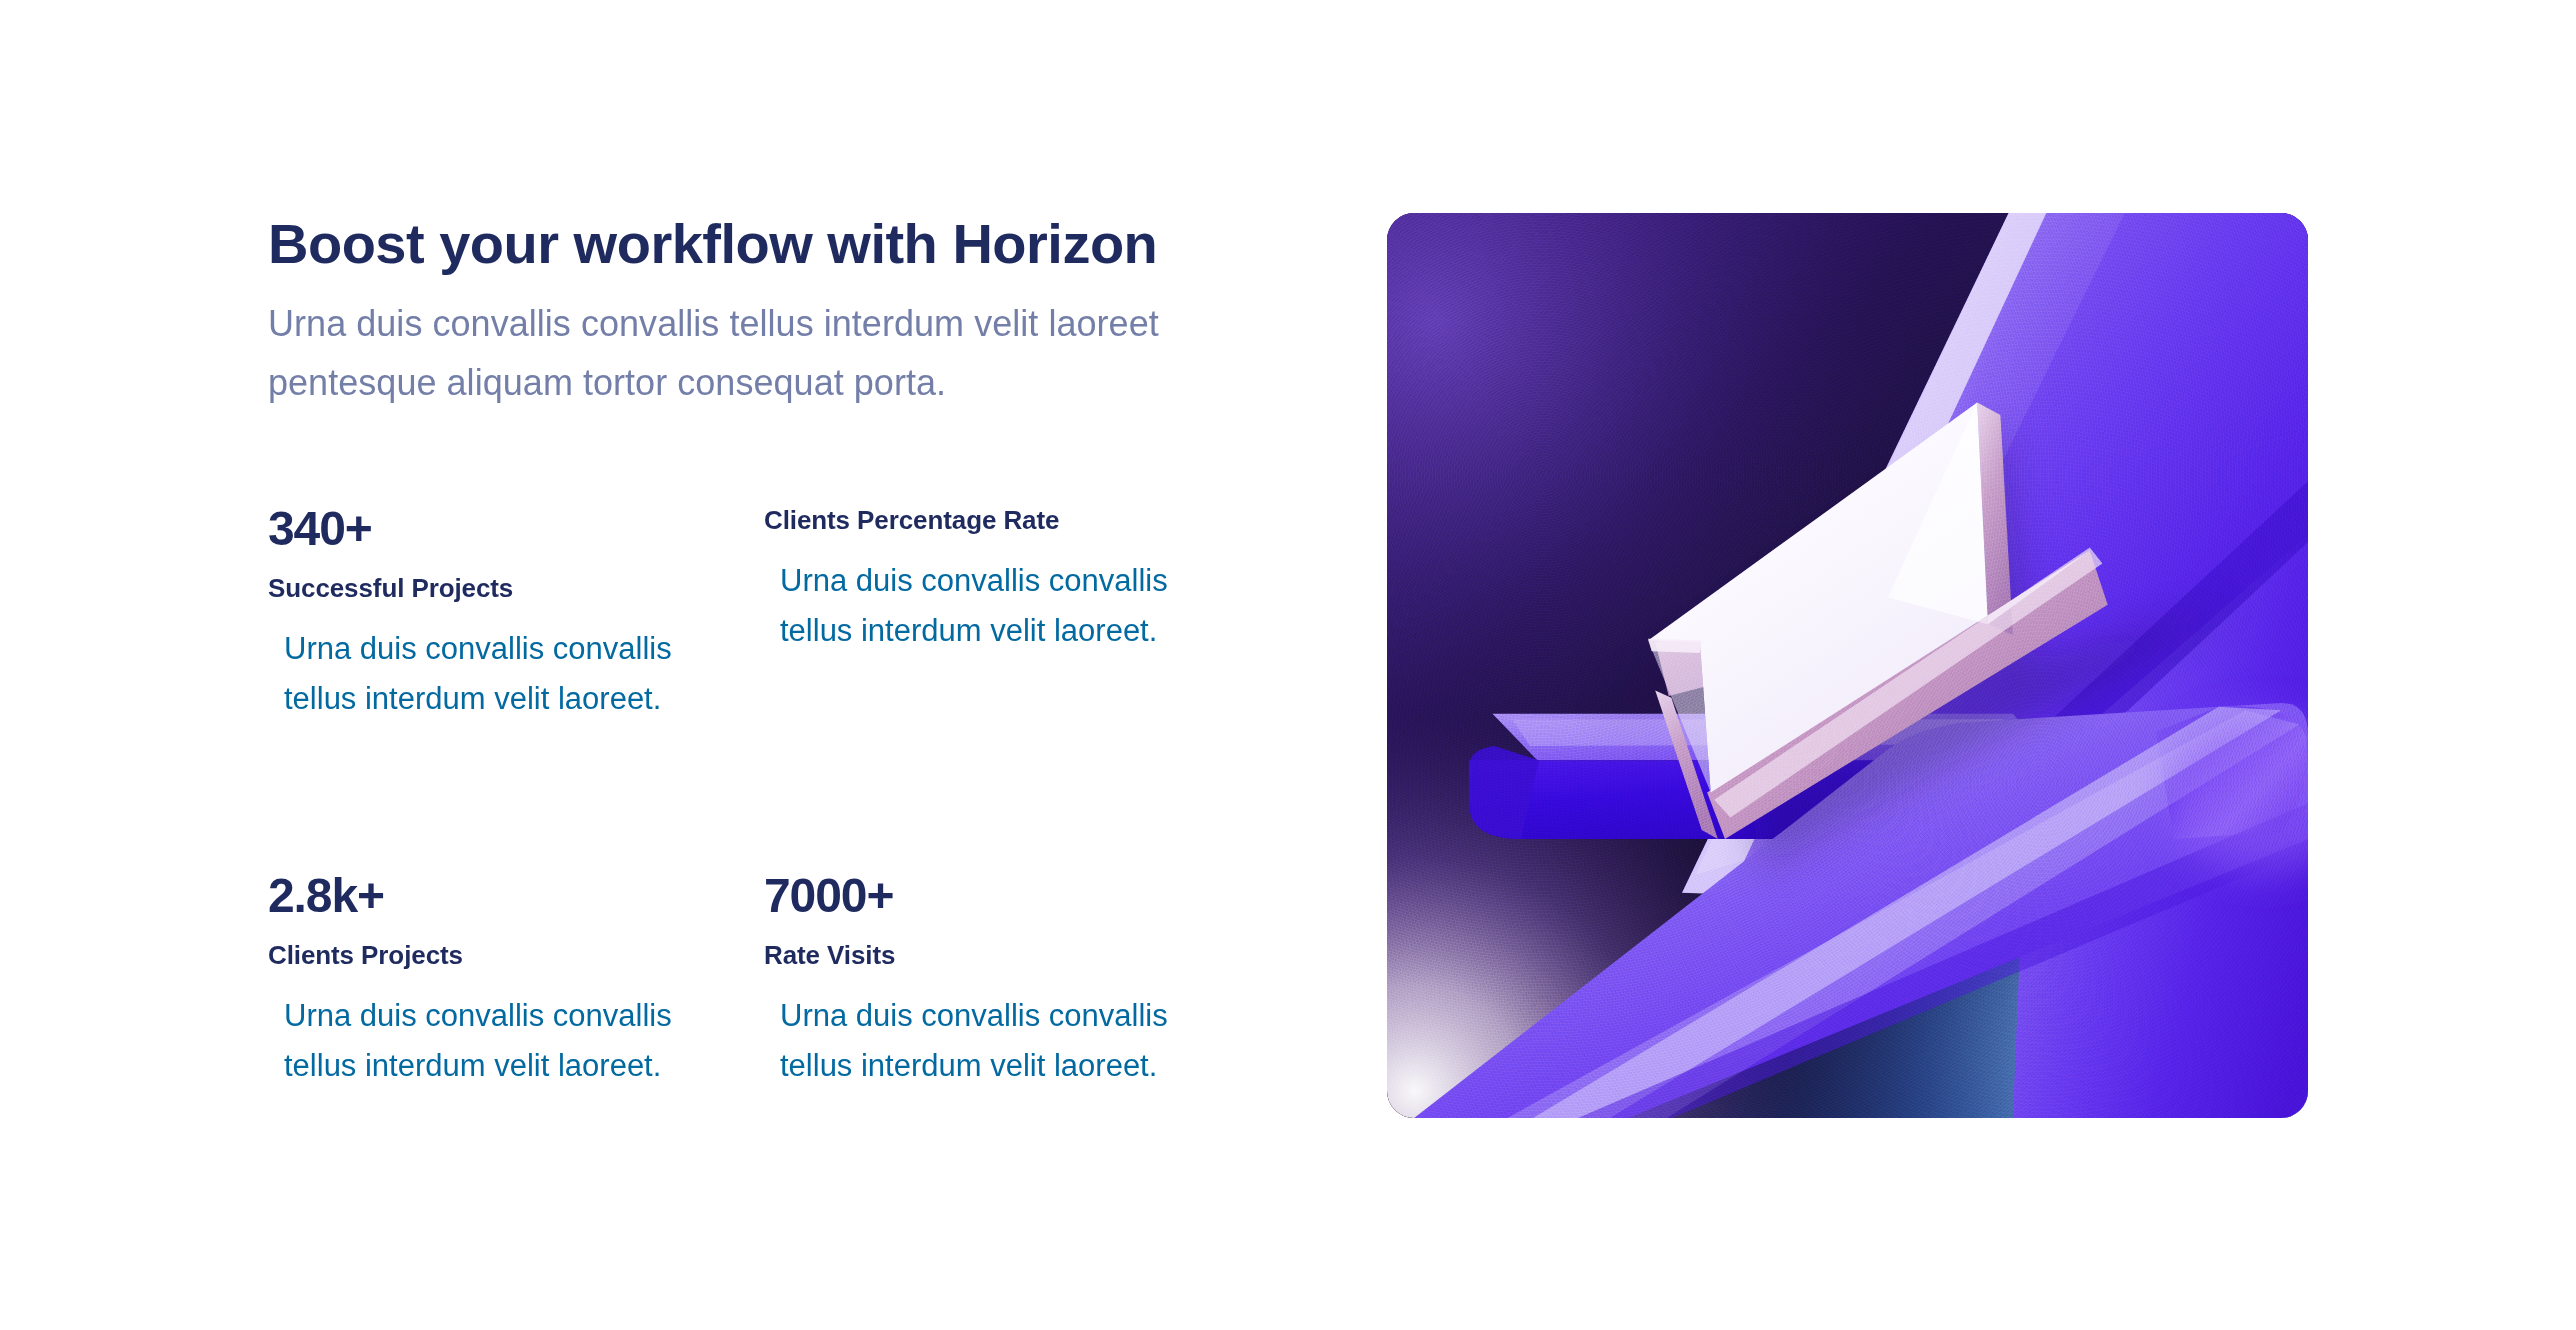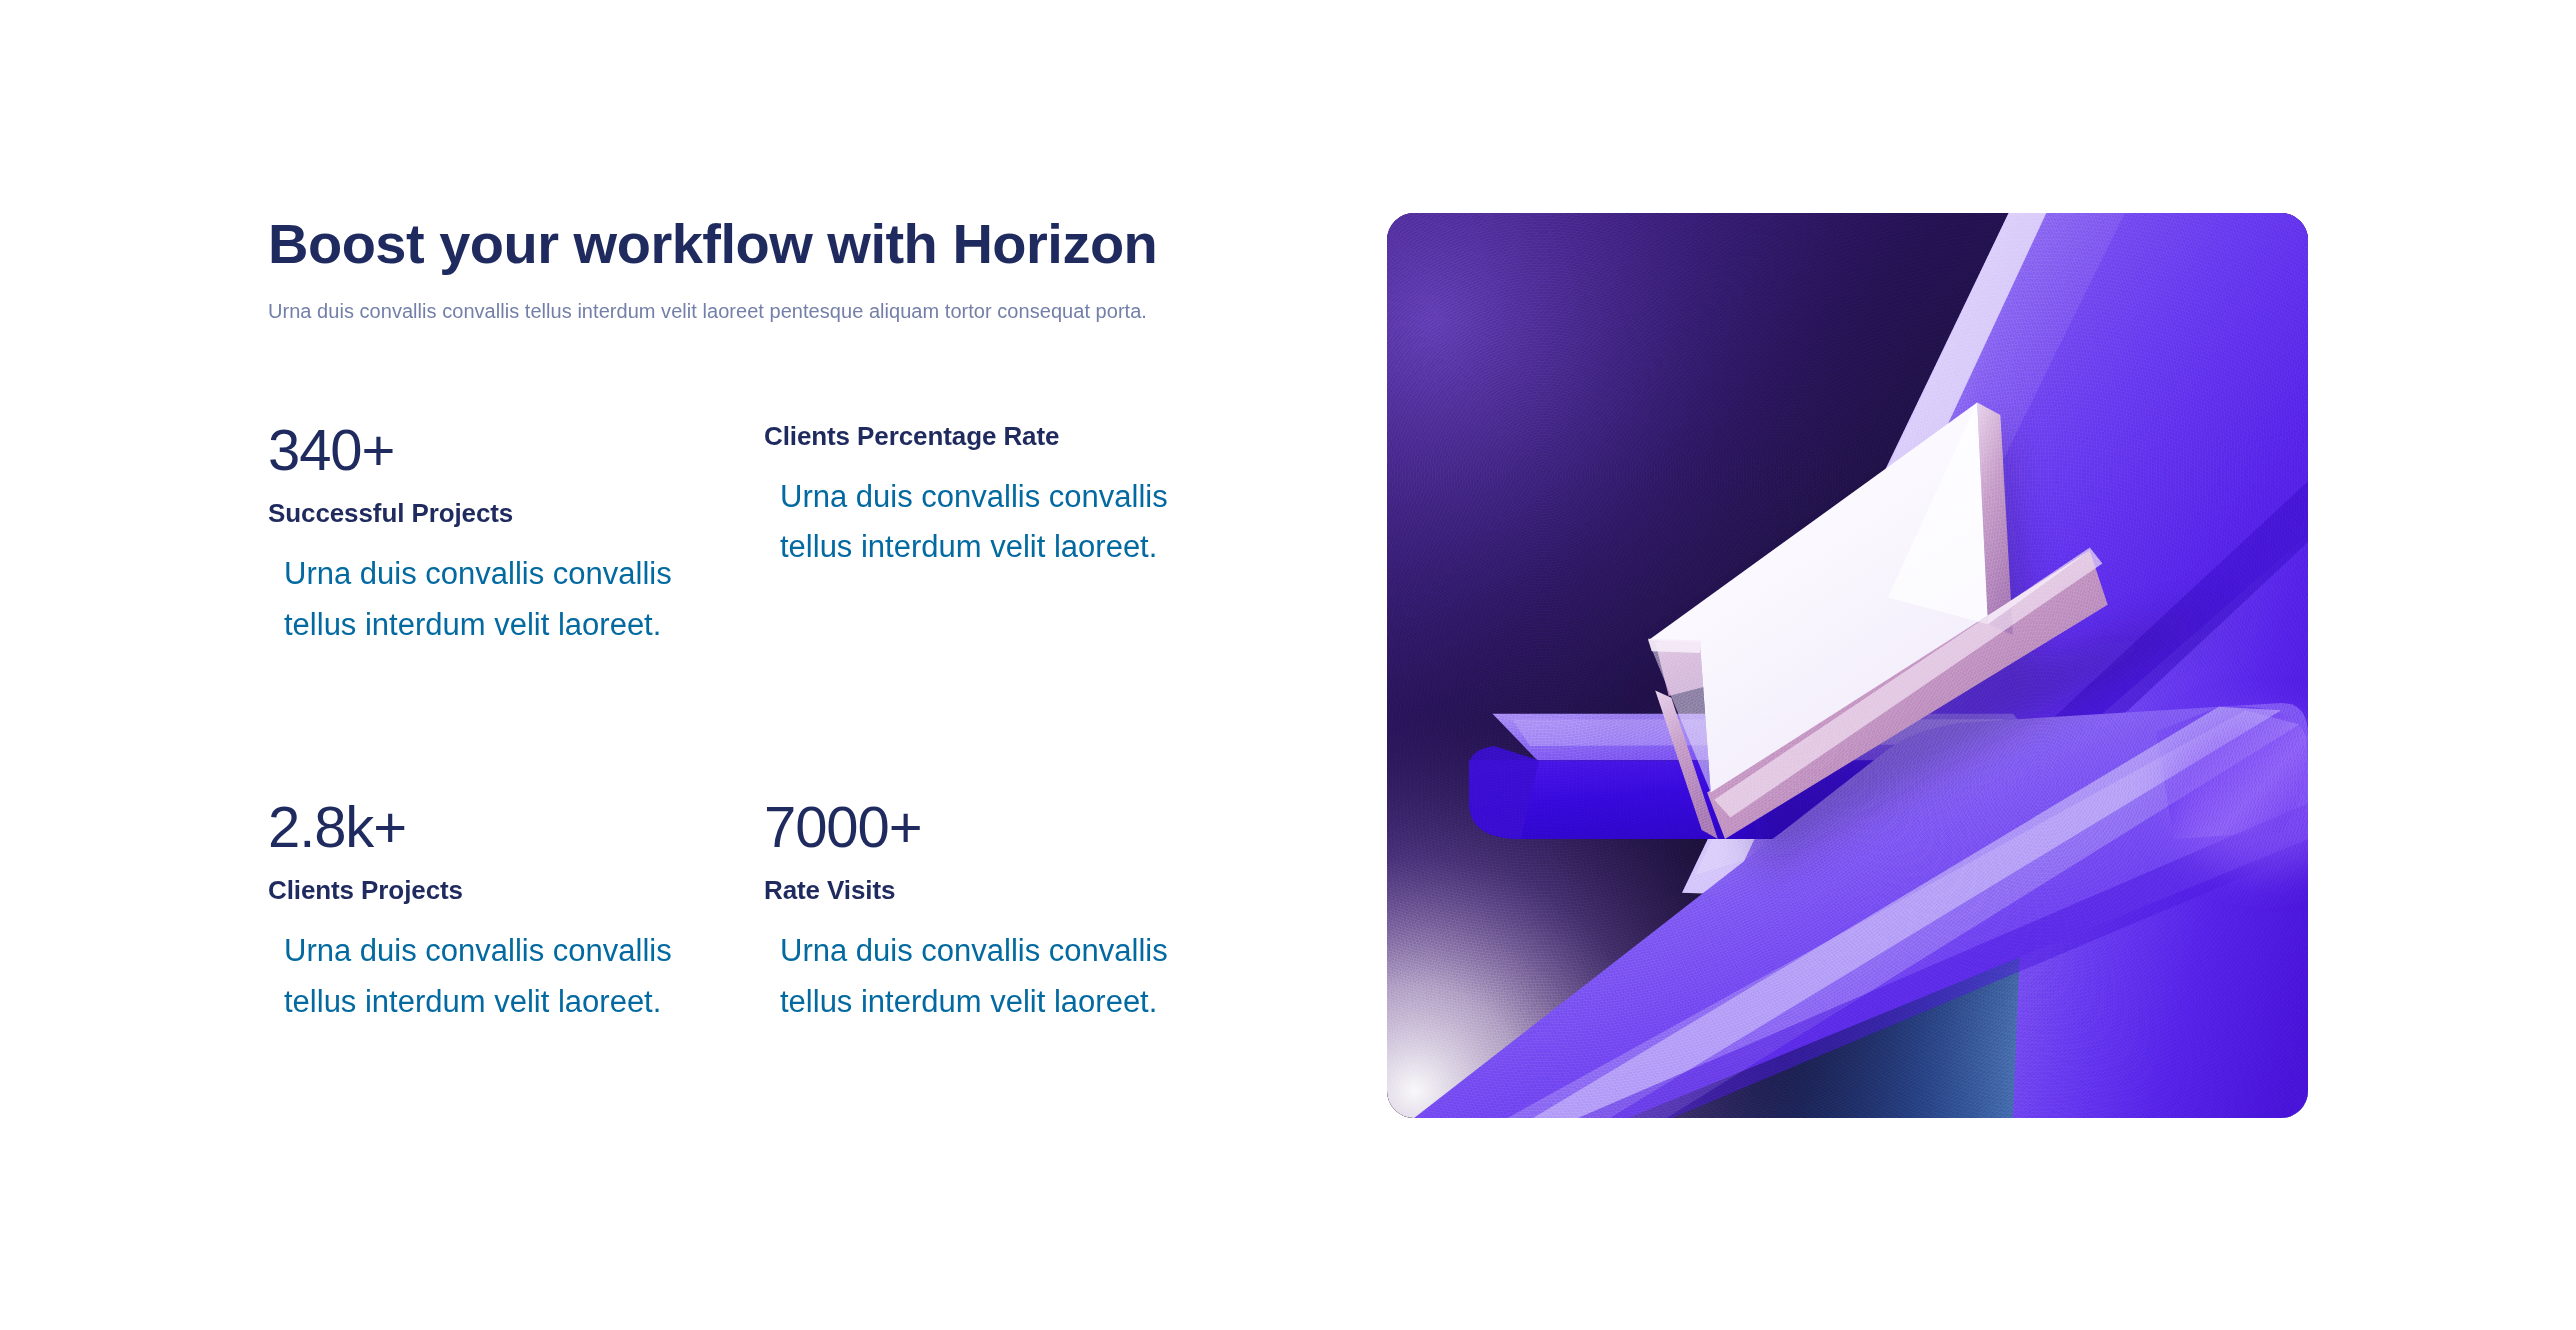--- a/index.html
+++ b/index.html
@@ -34,21 +34,21 @@
     font-size: 56px;
     line-height: 1.12;
     font-weight: 700;
     color: #1f2a5f;
     letter-spacing: -0.5px;
     margin: 0 0 19.7px 0;
     white-space: nowrap;
   }
 
   .lede {
-    font-size: 20px;
+    font-size: 36px;
     line-height: 1.62;
     font-weight: 400;
     color: #737fa8;
     margin: 0;
     max-width: 912px;
     letter-spacing: 0.04px;
   }
 
   .stats-grid {
     margin-top: 93px;
@@ -57,23 +57,23 @@
     grid-template-rows: auto auto;
     row-gap: 132px;
     column-gap: 0px;
   }
 
   .stat {
     width: 465px;
   }
 
   .stat-value {
-    font-size: 58px;
+    font-size: 48px;
     line-height: 1.0;
-    font-weight: 400;
+    font-weight: 700;
     color: #1f2a5f;
     letter-spacing: -1.1px;
     margin: 0 0 19.7px 0;
   }
 
   .stat-label {
     font-size: 26px;
     line-height: 1.2;
     font-weight: 700;
     color: #1f2a5f;

